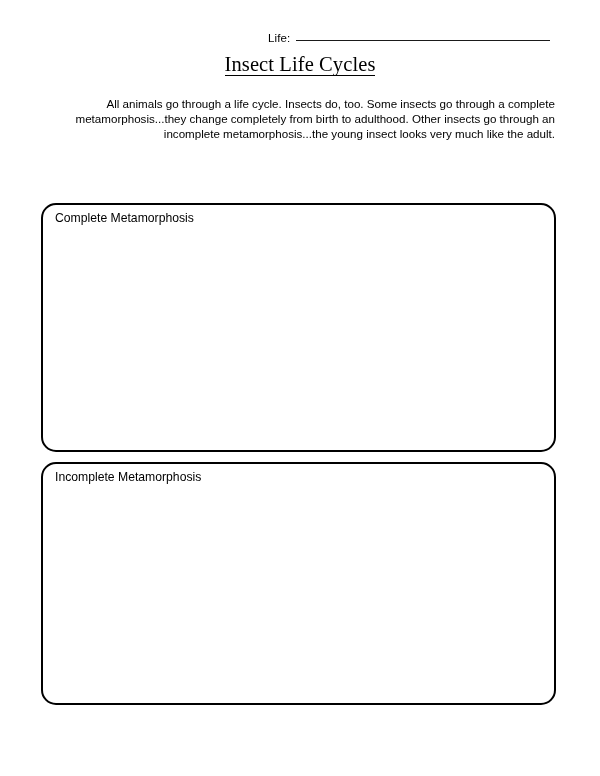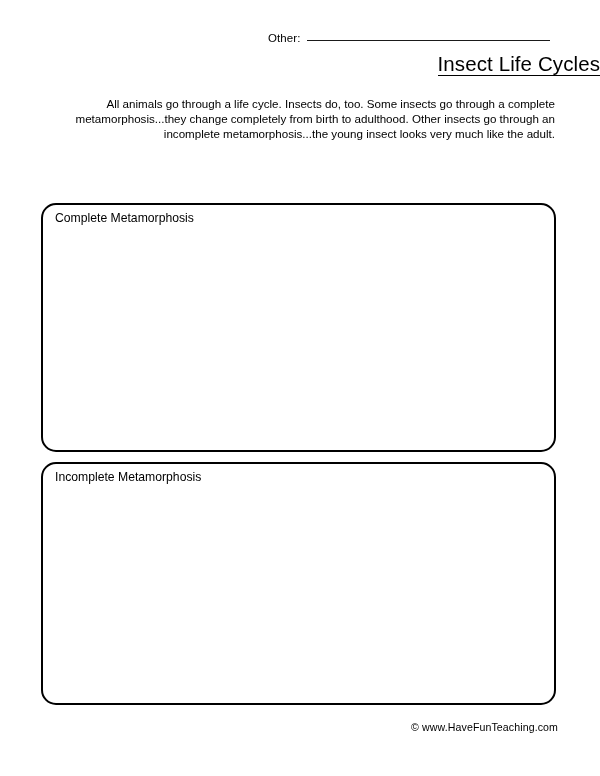--- a/index.html
+++ b/index.html
@@ -47,24 +47,25 @@
     position: relative;
     top: -1px;
   }
 
   
   .title {
     position: absolute;
     left: 0;
     top: 52px;
     width: 600px;
-    text-align: right;
+    text-align: center;
     font-size: 20.5px;
     line-height: 24px;
     letter-spacing: 0.1px;
+    font-family: Liberation Serif, serif;
   }
   .title span {
     border-bottom: 1.6px solid #000;
     padding-bottom: 0px;
   }
 
   
   .intro {
     position: absolute;
     left: 50px;
@@ -124,36 +125,35 @@
     letter-spacing: 0.1px;
     white-space: nowrap;
   }
 </style>
 </head>
 <body>
 
 <div class="page">
 
   <div class="name-row">
-    <span class="name-label">Other:</span>
+    <span class="name-label">Life:</span>
     <span class="name-rule"></span>
   </div>
 
   <div class="title">
     <span>Insect Life Cycles</span>
   </div>
 
   <p class="intro">All animals go through a life cycle.  Insects do, too.  Some insects go through a complete metamorphosis...they change completely from birth to adulthood.  Other insects go through an incomplete metamorphosis...the young insect looks very much like the adult.</p>
 
 
   <div class="box box-1">
     <span class="box-label">Complete Metamorphosis</span>
     <div class="box-canvas"></div>
   </div>
 
   <div class="box box-2">
     <span class="box-label">Incomplete Metamorphosis</span>
     <div class="box-canvas"></div>
   </div>
 
-  <div class="footer">© www.HaveFunTeaching.com</div>
 
 </div>
 
 </body></html>

